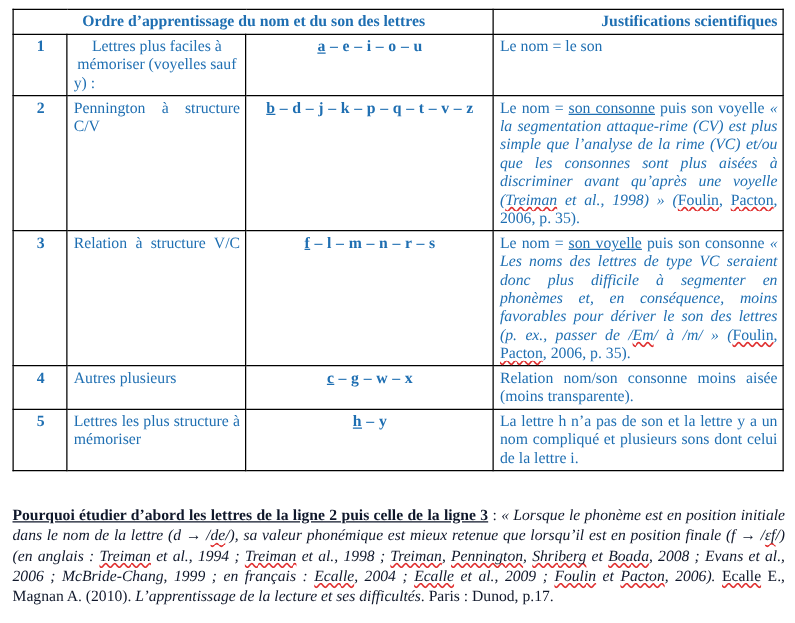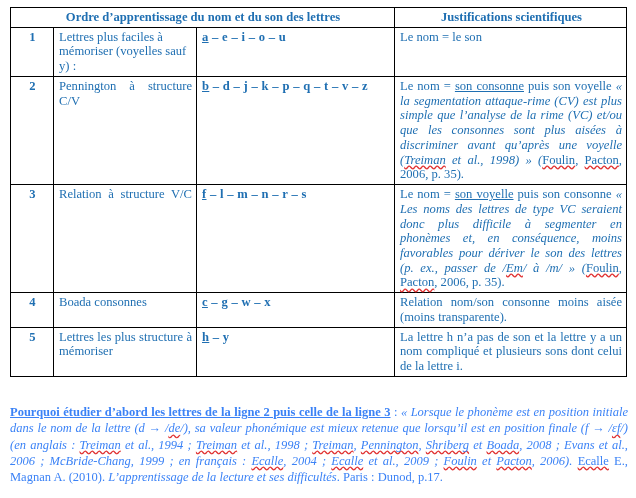--- a/index.html
+++ b/index.html
@@ -38,41 +38,41 @@
 
   th.head{
     text-align:center;
     font-weight:bold;
     font-size:14.6px;
     line-height:1.15;
     padding:4px 4px 5px 4px;
     vertical-align:middle;
   }
   th.head.left{
-    text-align:center;
+    text-align:right;
     padding-left:6px;
   }
   td.num{
     text-align:center;
     font-weight:bold;
     font-size:13px;
     padding-top:3px;
   }
   td.desc{
     text-align:justify;
     text-align-last:justify;
     hyphens:none;
   }
   td.desc.nojust{
-    text-align:left;
+    text-align:center;
     text-align-last:left;
     margin-left:31px;
   }
   td.letters{
-    text-align:left;
+    text-align:center;
     font-weight:bold;
     font-size:14.6px;
     letter-spacing:0.3px;
     padding-top:3px;
     line-height:1.35;
   }
   td.letters .first{ text-decoration:underline; }
   td.just{
     text-align:justify;
     font-size:12.4px;
@@ -90,21 +90,21 @@
   }
 
   .footnote{
     position:absolute;
     left:10px;
     top:404px;
     width:618px;
     font-size:12.5px;
     line-height:1.30;
     text-align:justify;
-    color:#3b82f6;
+    color:#0f172a;
   }
   .footnote .lead{
     font-weight:bold;
     text-decoration:underline;
   }
   .footnote i{font-style:italic;}
   .footnote .up{font-style:normal;}
   .arrow{font-style:normal;}
 </style>
 </head>
@@ -143,21 +143,21 @@
 
       <tr>
         <td class="num">3</td>
         <td class="desc">Relation à structure V/C</td>
         <td class="letters"><span class="first">f</span><span> – l – m – n – r – s</span></td>
         <td class="just"><span>Le nom = </span><span class="u">son voyelle</span><span> puis son consonne </span><i>« Les noms des lettres de type VC seraient donc plus difficile à segmenter en phonèmes et, en conséquence, moins favorables pour dériver le son des lettres (p. ex., passer de /</i><i class="sp">Em</i><i>/ à /m/ » (</i><span class="sp">Foulin</span><span>, </span><span class="sp">Pacton</span><span>, 2006, p. 35).</span></td>
       </tr>
 
       <tr>
         <td class="num">4</td>
-        <td class="desc nojust">Boada consonnes</td>
+        <td class="desc nojust">Autres plusieurs</td>
         <td class="letters"><span class="first">c</span><span> – g – w – x</span></td>
         <td class="just"><span>Relation nom/son consonne moins aisée (moins transparente).</span></td>
       </tr>
 
       <tr>
         <td class="num">5</td>
         <td class="desc">Lettres les plus structure à mémoriser</td>
         <td class="letters"><span class="first">h</span><span> – y</span></td>
         <td class="just"><span>La lettre h n’a pas de son et la lettre y a un nom compliqué et plusieurs sons dont celui de la lettre i.</span></td>
       </tr>

